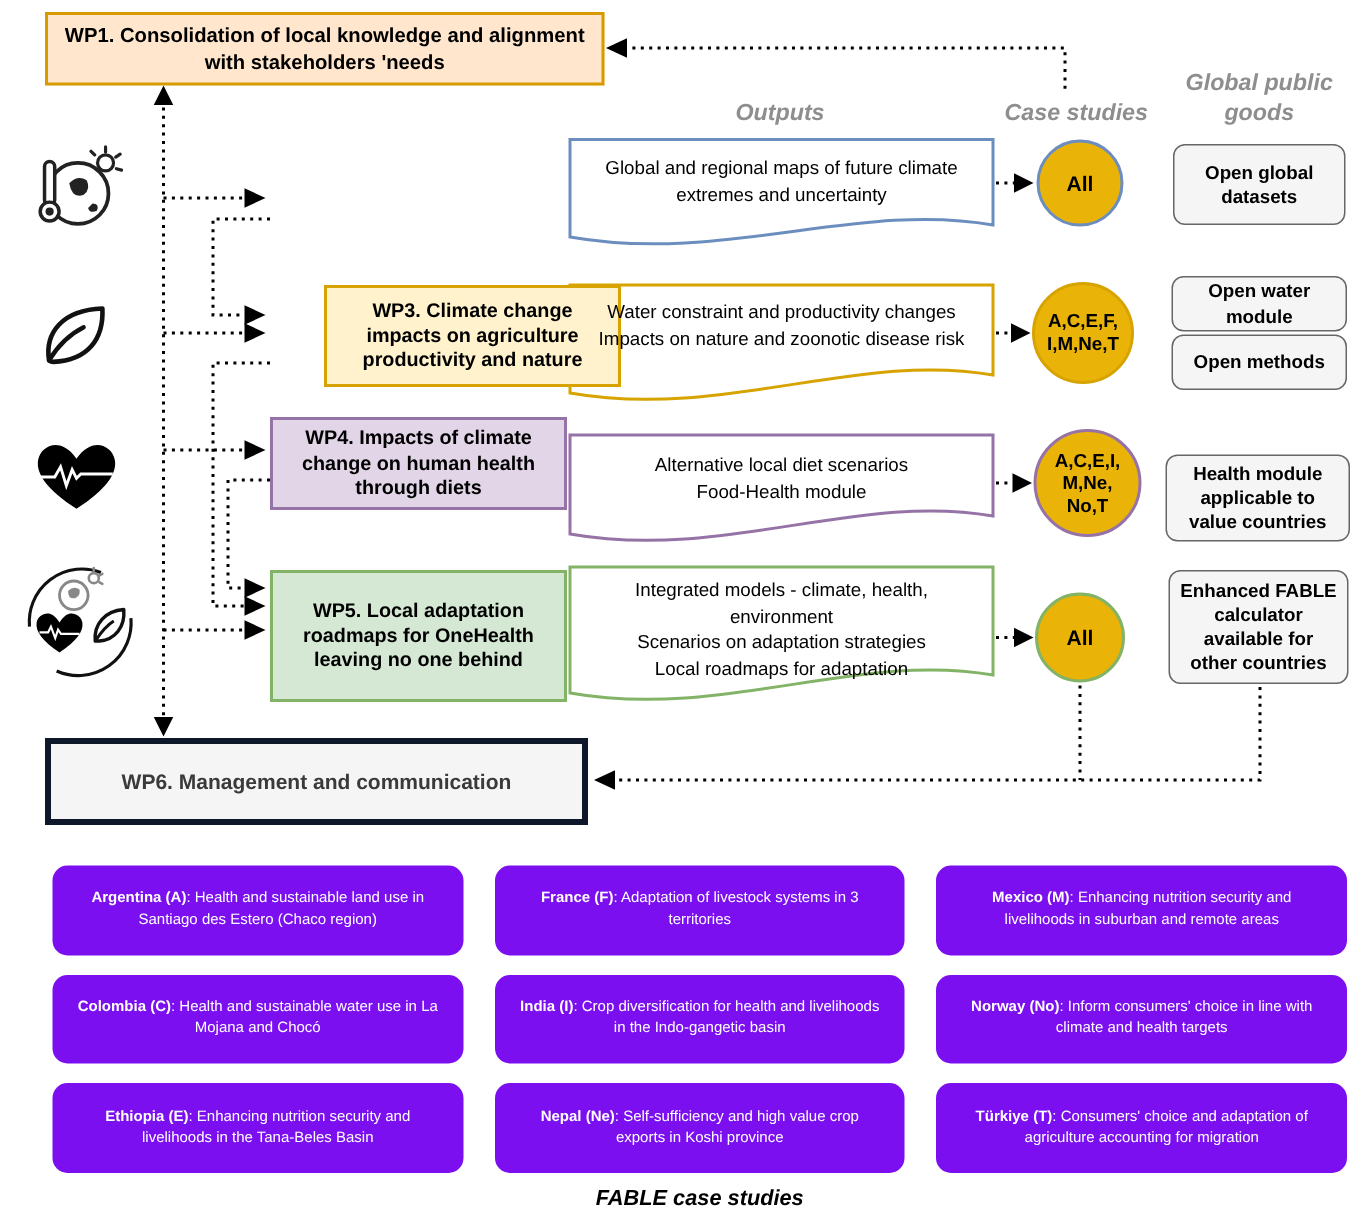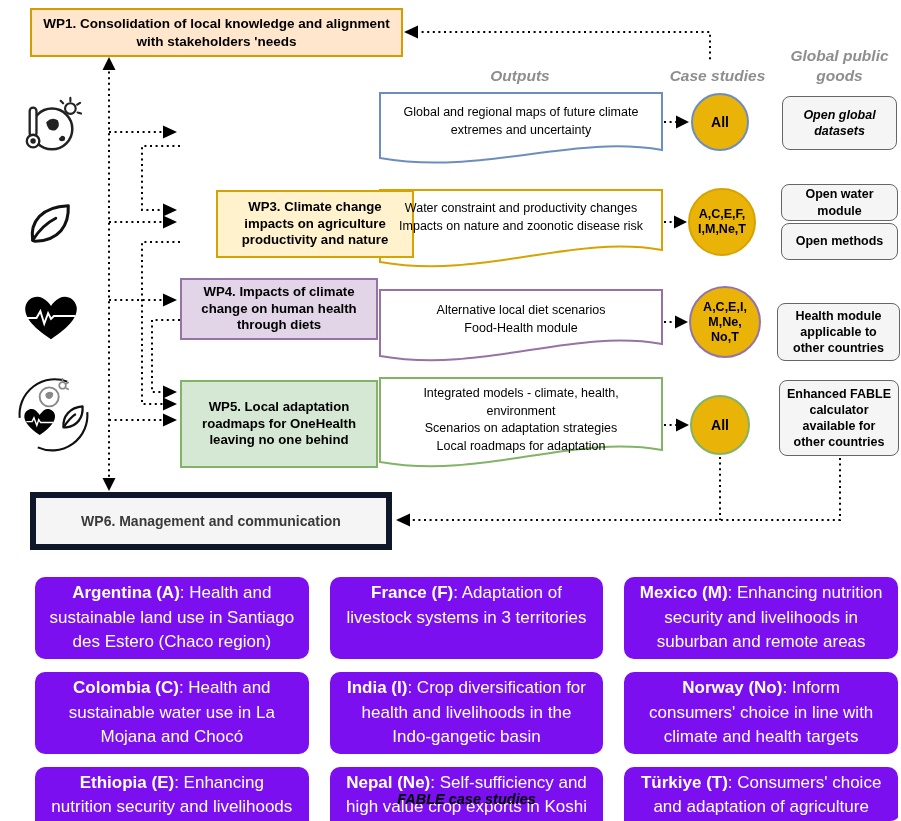--- a/index.html
+++ b/index.html
@@ -5,21 +5,21 @@
   html,body{margin:0;padding:0;background:#fff;}
   .stage{position:relative;width:901px;height:821px;background:#ffffff;
          font-family:"Liberation Sans",sans-serif;overflow:hidden;color:#000;border-radius:11px;}
   .abs{position:absolute;box-sizing:border-box;}
   .overlay{position:absolute;left:0;top:0;pointer-events:none;}
   .flexc{display:flex;align-items:center;justify-content:center;text-align:center;}
   .pre{white-space:pre-line;}
 
   .wp1box{background:var(--wp1-fill);border:2px solid var(--wp1-border);
           font-weight:bold;font-size:13.5px;line-height:1.3;}
-  .wp6box{background:var(--neutral-fill);border:6px solid #0f172a;color:#3a3a3a;
+  .wp6box{background:var(--neutral-fill);border:4px solid #0f172a;color:#3a3a3a;
           font-weight:bold;font-size:14px;}
   .wpbox{font-weight:bold;font-size:13.2px;line-height:1.28;padding:2px 8px;}
   .wpbox.wp2{background:var(--wp2-fill);border:2px solid var(--wp2-border);}
   .wpbox.wp3{background:var(--wp3-fill);border:2px solid var(--wp3-border);}
   .wpbox.wp4{background:var(--wp4-fill);border:2px solid var(--wp4-border);}
   .wpbox.wp5{background:var(--wp5-fill);border:2px solid var(--wp5-border);}
 
   .hdr{color:var(--header-text);font-weight:bold;font-style:italic;
        font-size:15.5px;text-align:center;line-height:1.3;}
 
@@ -39,22 +39,22 @@
   .doc.wp2{stroke:var(--wp2-border);}
   .doc.wp3{stroke:var(--wp3-border);}
   .doc.wp4{stroke:var(--wp4-border);}
   .doc.wp5{stroke:var(--wp5-border);}
   .conn{stroke:var(--connector);stroke-width:2;fill:none;stroke-dasharray:2 3.6;}
   .ah{fill:var(--connector);stroke:none;}
 
   .case-grid{display:grid;grid-template-columns:repeat(3,1fr);
              grid-template-rows:repeat(3,1fr);grid-auto-flow:column;gap:13px 21px;}
   .case-card{background:var(--case-fill);color:var(--case-text);border-radius:10px;
-             display:flex;justify-content:center;text-align:center;
-             font-size:17px;line-height:1.45;padding:4px 14px;box-sizing:border-box;}
+             display:flex;align-items:center;justify-content:center;text-align:center;
+             font-size:10px;line-height:1.45;padding:4px 14px;box-sizing:border-box;}
   .caption{font-weight:bold;font-style:italic;font-size:14.5px;text-align:center;}
 </style>
 </head>
 <body>
 
 <div class="stage">
 
   <svg class="overlay" width="901" height="821" viewBox="0 0 901 821">
     <g>
       <path class="doc wp2" d="M380,93 L662,93 L662,150 C572,134 482,176 380,158 Z"></path>
@@ -140,41 +140,41 @@
     <path d="M52,5 V7 M58,9 l-2,1 M58,16 l-2,-1" fill="none" stroke="#888" stroke-width="1.8" stroke-linecap="round"></path>
     <path d="M53,56 C52,44 60,35 73,34 C74,46 67,55 56,56 Z" fill="none" stroke="#111" stroke-width="2.4" stroke-linejoin="round"></path>
     <path d="M53,56 C57,50 61,45 66,42" fill="none" stroke="#111" stroke-width="2.2"></path>
     <path d="M28,64 C16,56 11,49 12,43 C13,38 19,35 23.5,38 C25.5,39.5 27,41.5 28,43 C29,41.5 30.5,39.5 32.5,38 C37,35 43,38 44,43 C45,49 40,56 28,64 Z" fill="#000"></path>
     <polyline points="14,50 20,50 22,46 25,54 27,48 29,51 42,51" fill="none" stroke="#fff" stroke-width="1.5"></polyline>
   </svg>
 
   <div class="abs doc-text pre" style="left:386px;top:104px;width:270px;">Global and regional maps of future climate
 extremes and uncertainty</div>
   <div class="abs flexc circle wp2 pre" style="left:691px;top:93px;width:58px;height:58px;">All</div>
-  <div class="abs flexc goods" style="left:782px;top:96px;width:115px;height:54px;font-style:italic;">Open global datasets</div>
+  <div class="abs flexc goods" style="left:782px;top:96px;width:115px;height:54px;">Open global datasets</div>
 
   <div class="abs flexc wpbox wp3" style="left:180px;top:190px;width:198px;height:68px;margin-left:36px;">
     <span>WP3. Climate change impacts on agriculture productivity and nature</span>
   </div>
   <div class="abs doc-text pre" style="left:386px;top:200px;width:270px;">Water constraint and productivity changes
 Impacts on nature and zoonotic disease risk</div>
   <div class="abs flexc circle wp3 pre" style="left:688px;top:188px;width:68px;height:68px;">A,C,E,F,
 I,M,Ne,T</div>
   <div class="abs flexc goods" style="left:781px;top:223px;width:117px;height:37px;">Open methods</div>
   <div class="abs flexc goods" style="left:781px;top:184px;width:117px;height:37px;">Open water module</div>
 
   <div class="abs flexc wpbox wp4" style="left:180px;top:278px;width:198px;height:62px;">
     <span>WP4. Impacts of climate change on human health through diets</span>
   </div>
   <div class="abs doc-text pre" style="left:386px;top:302px;width:270px;">Alternative local diet scenarios
 Food-Health module</div>
   <div class="abs flexc circle wp4 pre" style="left:689px;top:286px;width:72px;height:72px;">A,C,E,I,
 M,Ne,
 No,T</div>
-  <div class="abs flexc goods" style="left:777px;top:303px;width:123px;height:58px;">Health module applicable to other countries</div>
+  <div class="abs flexc goods" style="left:777px;top:303px;width:123px;height:58px;">Health module applicable to value countries</div>
 
   <div class="abs flexc wpbox wp5" style="left:180px;top:380px;width:198px;height:88px;">
     <span>WP5. Local adaptation roadmaps for OneHealth leaving no one behind</span>
   </div>
   <div class="abs doc-text pre" style="left:386px;top:385px;width:270px;">Integrated models - climate, health,
 environment
 Scenarios on adaptation strategies
 Local roadmaps for adaptation</div>
   <div class="abs flexc circle wp5 pre" style="left:690px;top:395px;width:60px;height:60px;">All</div>
   <div class="abs flexc goods" style="left:779px;top:380px;width:120px;height:76px;">Enhanced FABLE calculator available for other countries</div>

